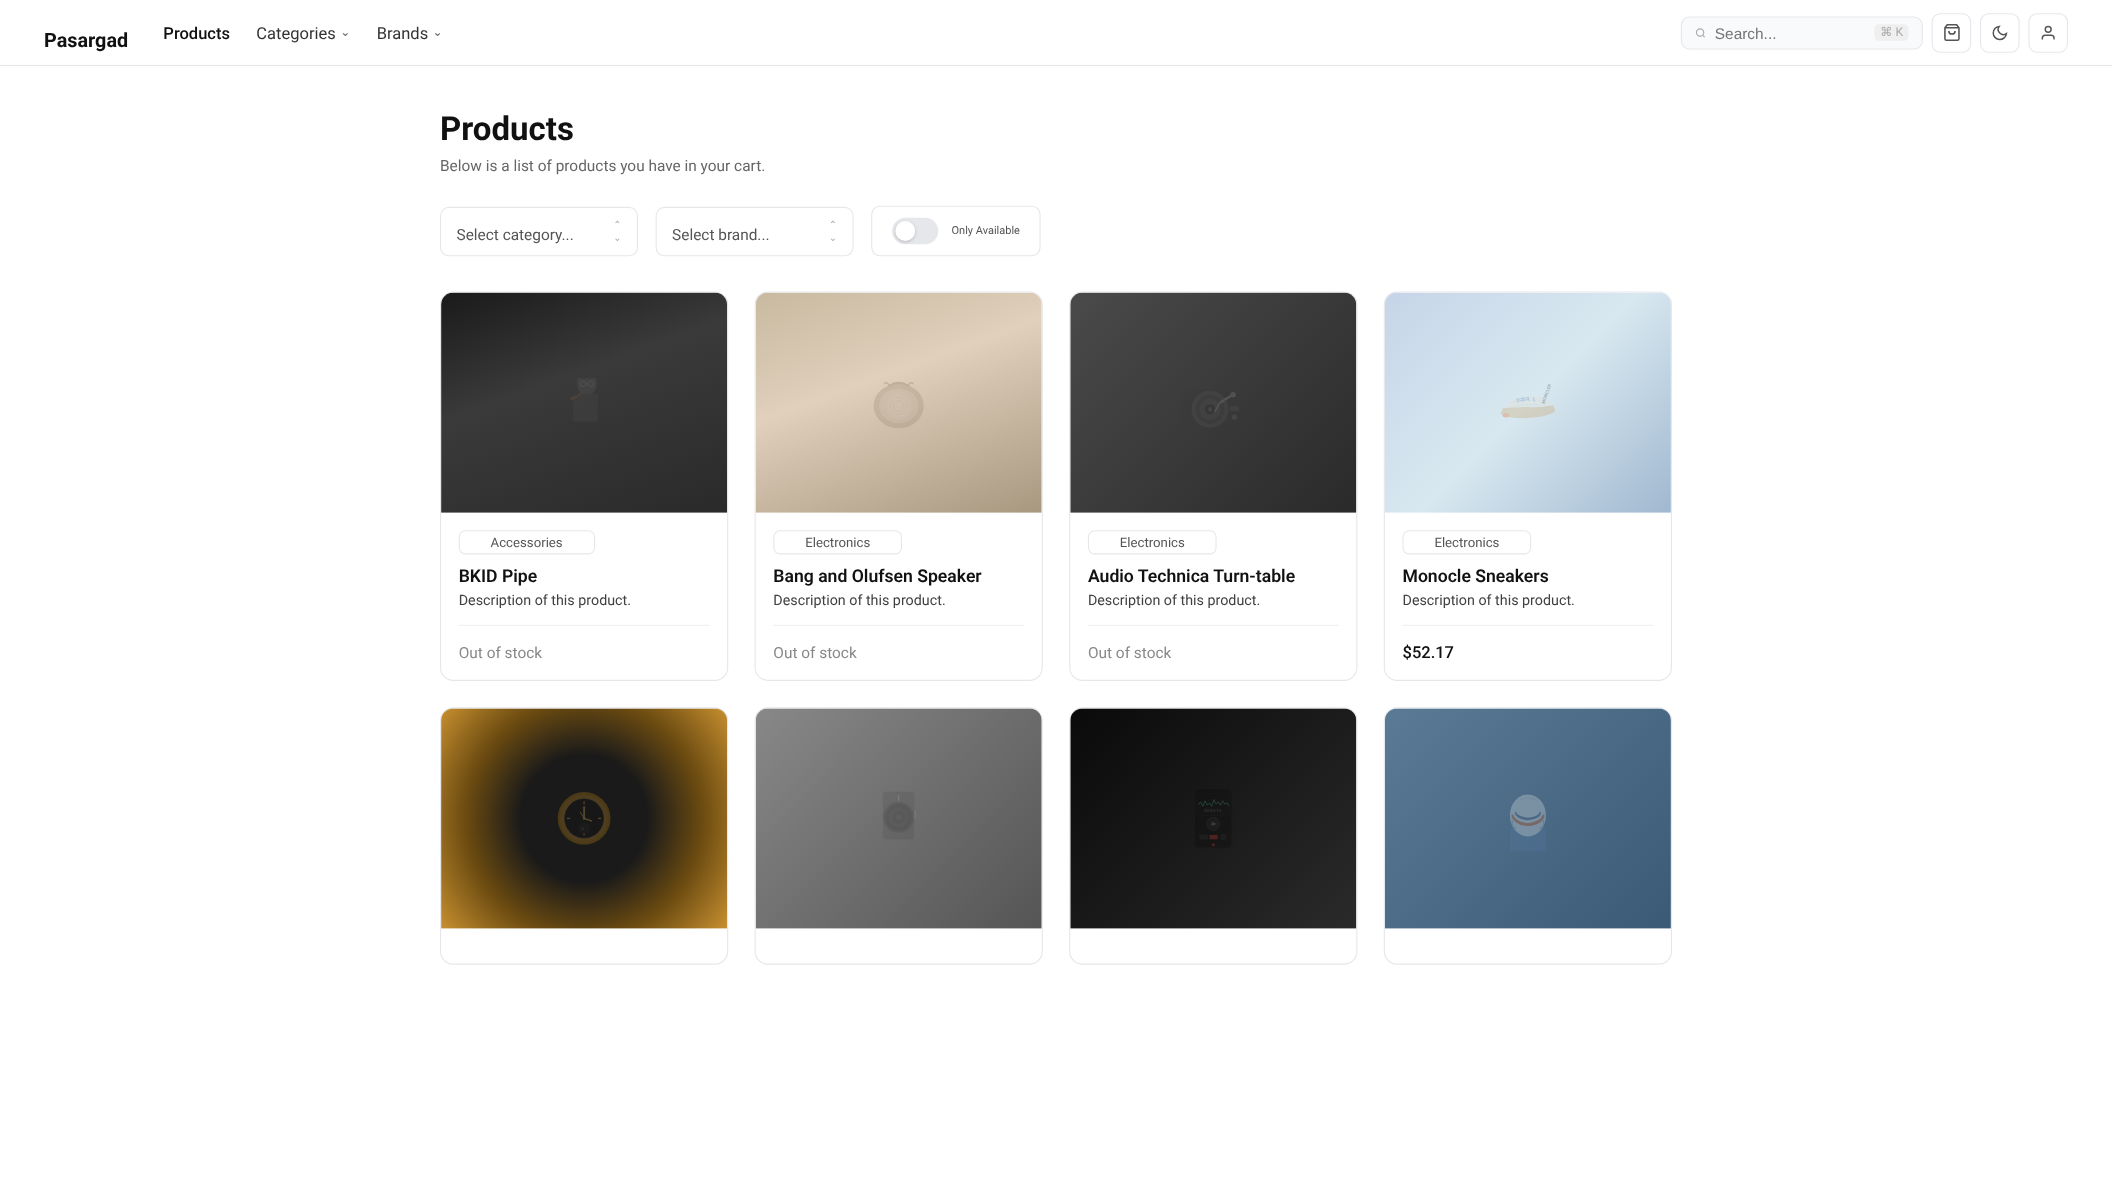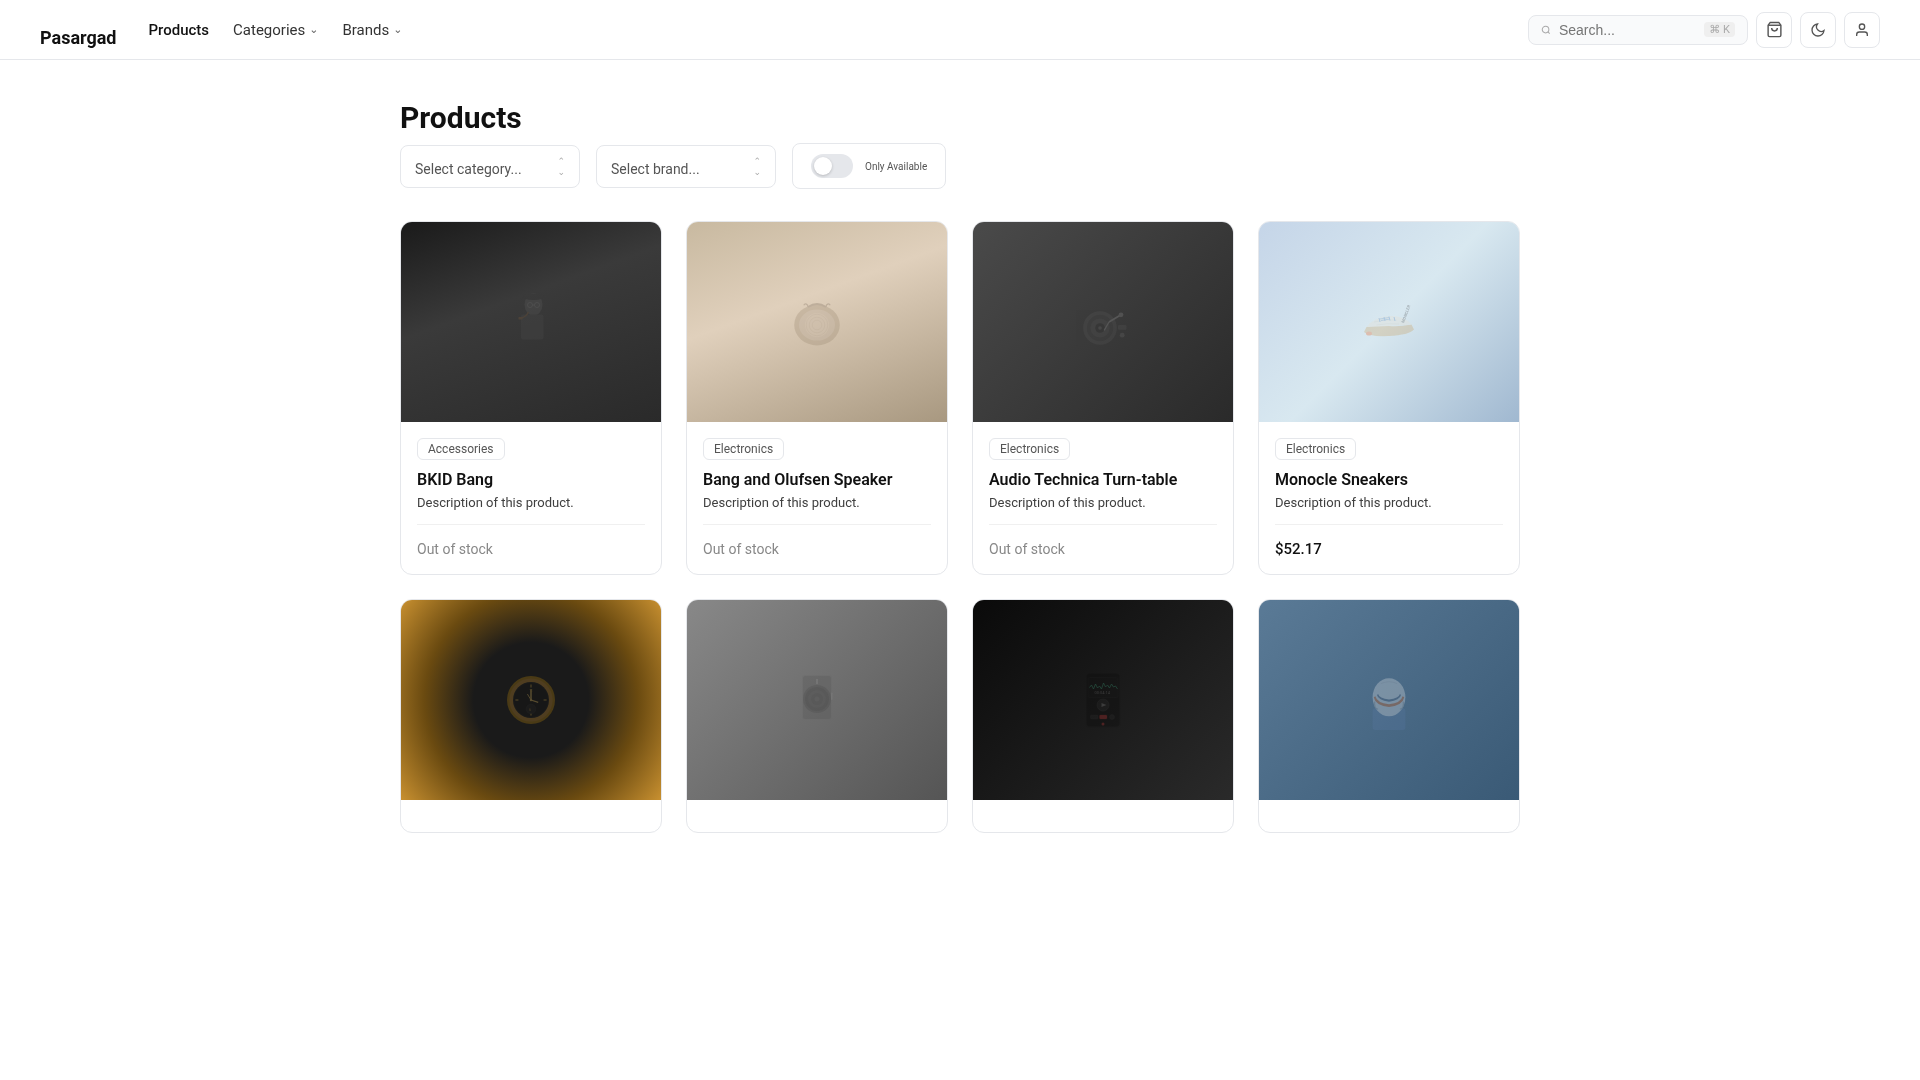--- a/index.html
+++ b/index.html
@@ -191,21 +191,21 @@
     }
     .product-body {
       padding: 16px;
     }
     .product-category {
       display: inline-block;
       font-size: 12px;
       color: #555;
       border: 1px solid #e5e7eb;
       border-radius: 6px;
-      padding: 3px 10px;
+      padding: 3px 28px;
       margin-bottom: 10px;
     }
     .product-name {
       font-size: 16px;
       font-weight: 600;
       color: #111;
       margin-bottom: 6px;
     }
     .product-desc {
       font-size: 13px;
@@ -292,20 +292,21 @@
       <svg width="16" height="16" viewBox="0 0 24 24" fill="none" stroke="#555" stroke-width="2">
         <path d="M20 21v-2a4 4 0 00-4-4H8a4 4 0 00-4 4v2"></path>
           <circle cx="12" cy="7" r="4"></circle>
       </svg>
     </button>
   </div>
 </nav>
 
 <main class="main">
   <h1 class="page-title">Products</h1>
+  <p class="page-subtitle">Below is a list of products you have in your cart.</p>
 
   <div class="filters">
     <div class="filter-select">
       <span>Select category...</span>
       <span class="chevrons">
         <span>⌃</span>
         <span>⌄</span>
       </span>
     </div>
     <div class="filter-select">
@@ -338,21 +339,21 @@
           <circle cx="48" cy="26" r="5" fill="none" stroke="#888" stroke-width="1.5"></circle>
           <circle cx="62" cy="26" r="5" fill="none" stroke="#888" stroke-width="1.5"></circle>
           <line x1="53" y1="26" x2="57" y2="26" stroke="#888" stroke-width="1.5"></line>
 
           <path d="M45 40 Q40 50 30 52" stroke="#7a5a3a" stroke-width="3" fill="none"></path>
           <rect x="25" y="50" width="8" height="5" rx="1" fill="#7a5a3a"></rect>
         </svg>
       </div>
       <div class="product-body">
         <span class="product-category">Accessories</span>
-        <div class="product-name">BKID Bang</div>
+        <div class="product-name">BKID Pipe</div>
         <div class="product-desc">Description of this product.</div>
         <hr class="product-divider">
         <span class="product-out-of-stock">Out of stock</span>
       </div>
     </div>
 
     <div class="product-card">
       <div class="img-placeholder img-speaker-bg" style="height:200px; background: linear-gradient(160deg, #c8b9a0 0%, #e0d0bc 40%, #a89880 100%); display:flex; align-items:center; justify-content:center;">
         <svg viewBox="0 0 100 100" width="80" height="80">
           <ellipse cx="50" cy="55" rx="38" ry="34" fill="#9a8870"></ellipse>

